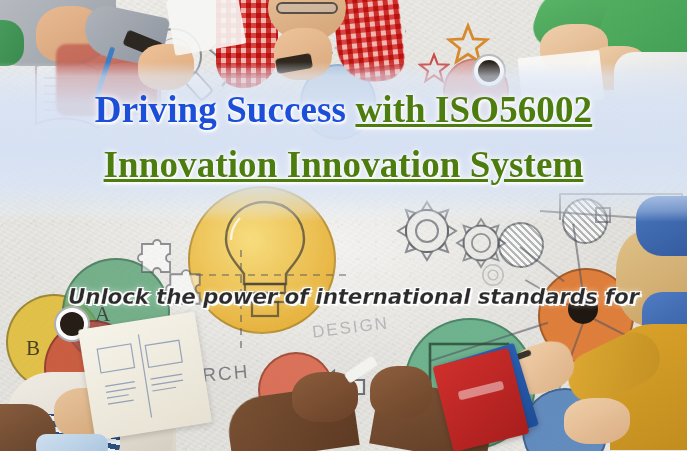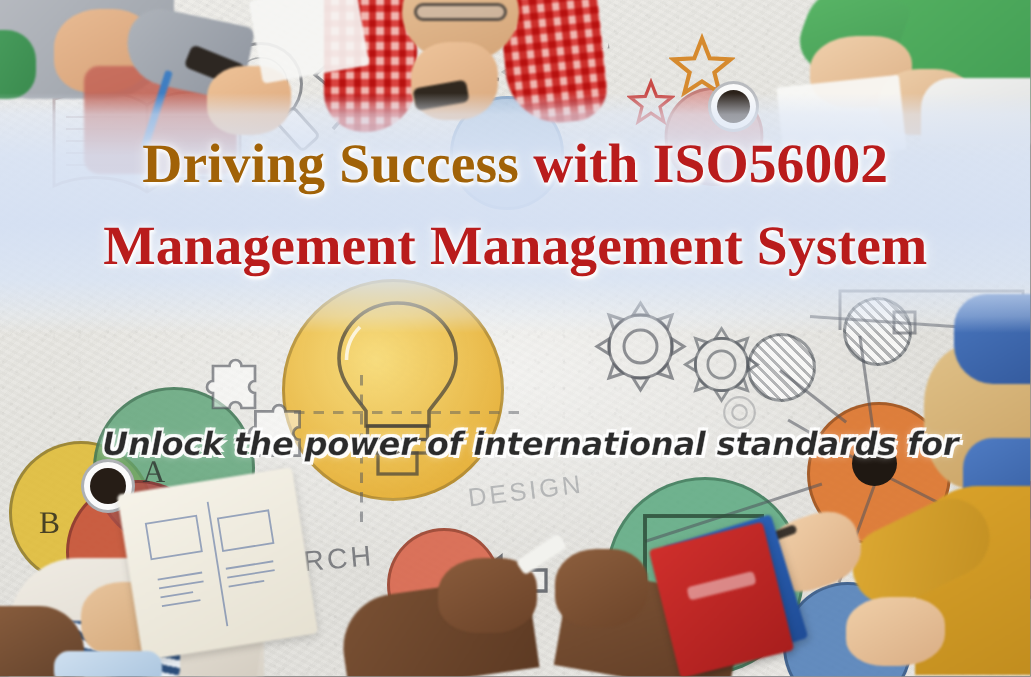--- a/index.html
+++ b/index.html
@@ -68,22 +68,22 @@
     font-size:37px;
     line-height:55px;
     letter-spacing:.1px;
     white-space:nowrap;
     text-shadow:
       0 0 5px rgba(255,255,255,.95),
       0 0 10px rgba(255,255,255,.8),
       1px 2px 2px rgba(255,255,255,.9),
       0 1px 0 rgba(255,255,255,.6);
   }
-  .t-blue{color:#a16207;}
-  .t-red{color:#b91c1c;}
+  .t-blue{color:#1d4ed8;}
+  .t-red{color:#4d7c0f;text-decoration:underline;}
 
   .subtitle{
     position:absolute;left:0;right:0;top:278px;text-align:center;z-index:6;
     font-family:"DejaVu Sans", sans-serif;
     font-weight:bold;font-style:italic;
     font-size:21.5px;line-height:37px;
     color:#2b2b2b;
     letter-spacing:-.2px;
     -webkit-text-stroke:.45px rgba(255,255,255,.55);
     text-shadow:
@@ -314,21 +314,21 @@
     <div class="limb" style="left:36px;top:434px;width:72px;height:24px;background:linear-gradient(150deg,#cfe0f0,#a9c4de);border-radius:10px;"></div>
   </div>
 
   <div class="band"></div>
 
   <div class="titles">
     <div class="title-line">
       <span class="t-blue">Driving Success </span><span class="t-red">with ISO56002</span>
     </div>
     <div class="title-line">
-      <span class="t-red">Management Management System</span>
+      <span class="t-red">Innovation Innovation System</span>
     </div>
   </div>
 
   <div class="subtitle">
     <div class="sub-line">Unlock the power of international standards for</div>
   </div>
 
 </div>
 
 </body></html>

